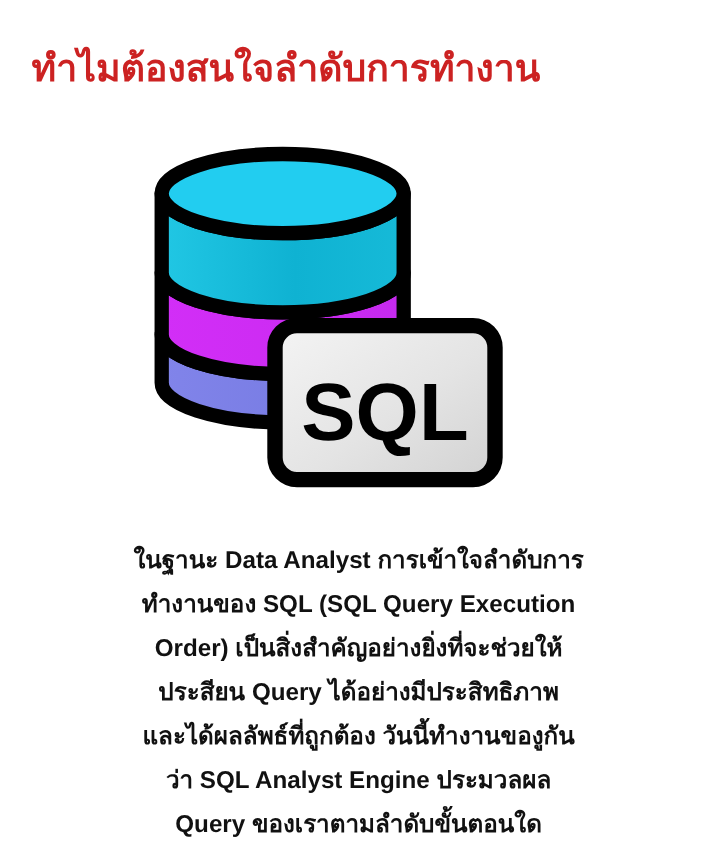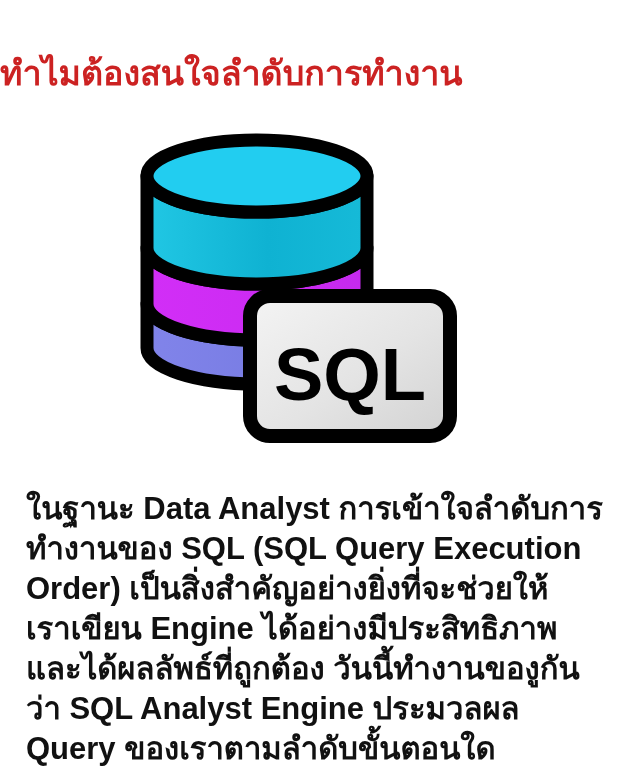--- a/index.html
+++ b/index.html
@@ -19,24 +19,24 @@
   .slide {
     position: relative;
     width: 640px;
     height: 778px;
     background: #ffffff;
   }
 
   
   .title-block {
     position: absolute;
-    top: 52px;
+    top: 42px;
     left: 0;
     width: 520px;
-    text-align: left;
+    text-align: center;
   }
   .title-text {
     display: inline-block;
     color: #cc2222;
     font-size: 34px;
     font-weight: 700;
     line-height: 1.25;
     letter-spacing: 0px;
     white-space: nowrap;
     font-family: "Liberation Sans", "DejaVu Sans", sans-serif;
@@ -58,25 +58,26 @@
   
   .body-block {
     position: absolute;
     top: 489px;
     left: 26px;
     width: 600px;
   }
   .body-line {
     display: block;
     color: #111111;
-    font-size: 31px;
+    font-size: 22px;
     font-weight: 700;
     line-height: 40px;
     white-space: nowrap;
     font-family: "Liberation Sans", "DejaVu Sans", sans-serif;
+    text-align: center;
   }
 </style>
 </head>
 <body>
 
 <div class="slide">
 
   <div class="title-block">
     <span class="title-text">ทำไมต้องสนใจลำดับการทำงาน</span>
   </div>
@@ -135,19 +136,19 @@
         <rect x="121" y="178" width="200" height="140" rx="20" ry="20" fill="url(#cardGrad)" stroke="#000000" stroke-width="14"></rect>
         <text x="221" y="262" text-anchor="middle" dominant-baseline="middle" font-family="Liberation Sans, DejaVu Sans, sans-serif" font-size="74" font-weight="700" fill="#000000" aria-label="SQL">SQL</text>
       </g>
     </svg>
   </div>
 
   <div class="body-block">
     <span class="body-line">ในฐานะ Data Analyst การเข้าใจลำดับการ</span>
     <span class="body-line">ทำงานของ SQL (SQL Query Execution</span>
     <span class="body-line">Order) เป็นสิ่งสำคัญอย่างยิ่งที่จะช่วยให้</span>
-    <span class="body-line">เราเขียน Engine ได้อย่างมีประสิทธิภาพ</span>
+    <span class="body-line">ประสียน Query ได้อย่างมีประสิทธิภาพ</span>
     <span class="body-line">และได้ผลลัพธ์ที่ถูกต้อง วันนี้ทำงานของูกัน</span>
     <span class="body-line">ว่า SQL Analyst Engine ประมวลผล</span>
     <span class="body-line">Query ของเราตามลำดับขั้นตอนใด</span>
   </div>
 
 </div>
 
 </body></html>

